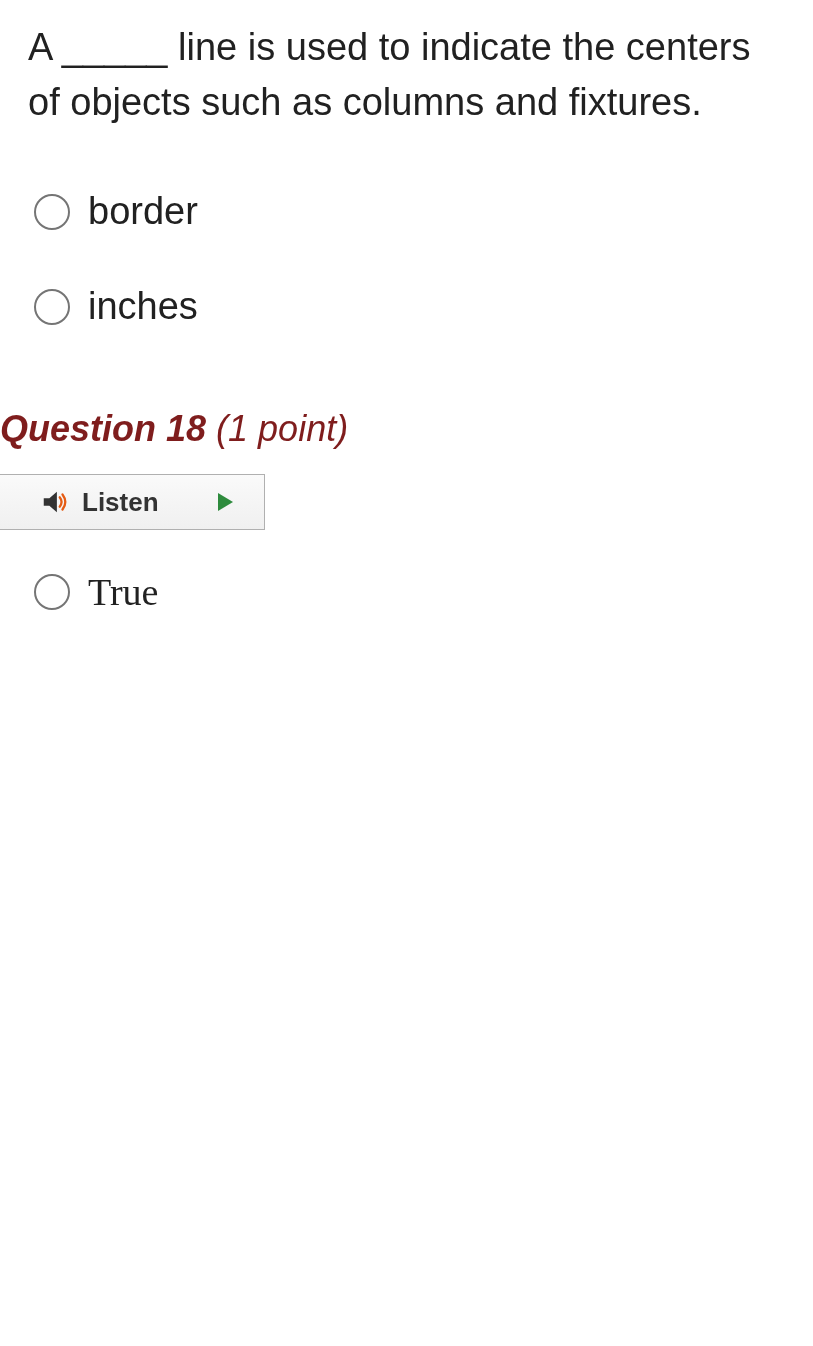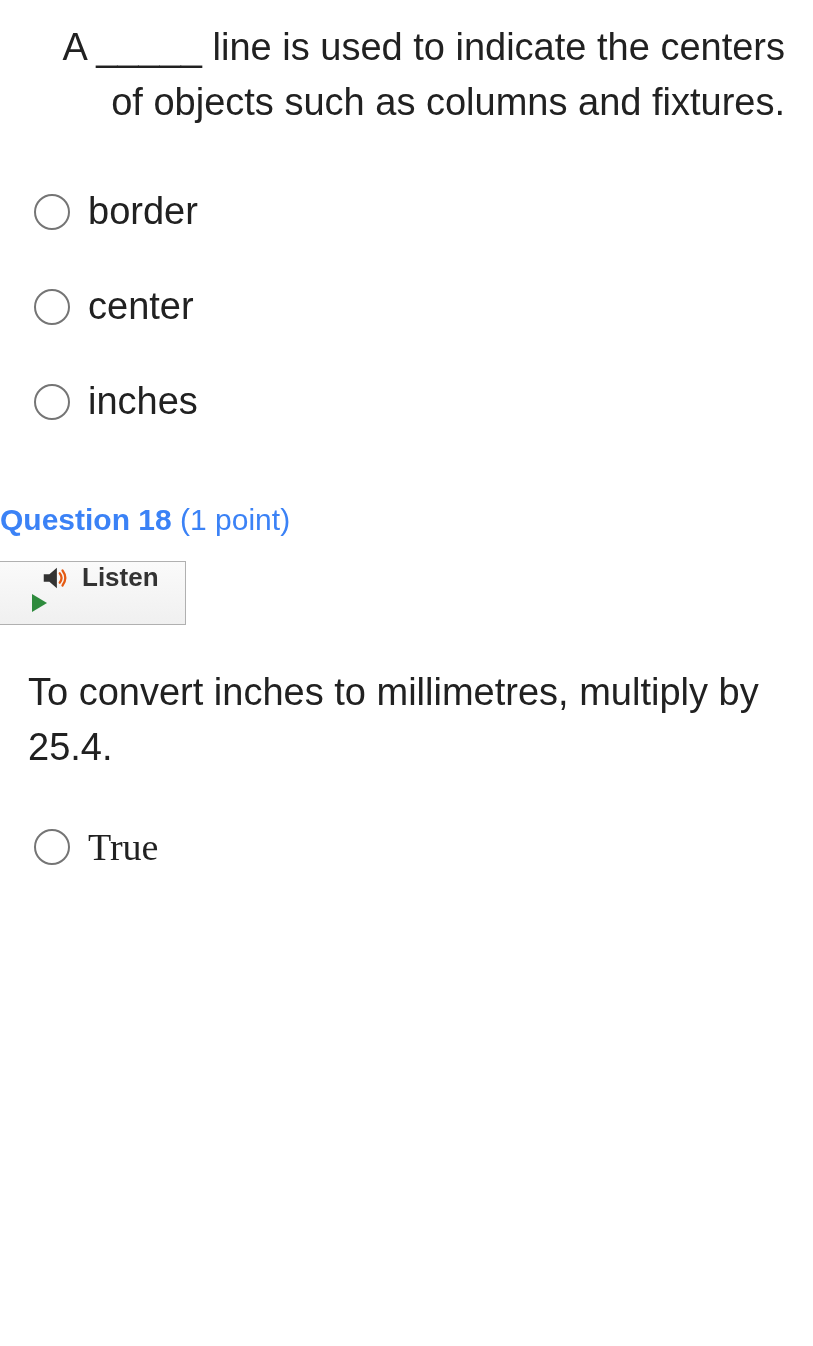--- a/index.html
+++ b/index.html
@@ -13,21 +13,20 @@
   .page {
     padding: 20px 28px 40px 28px;
     box-sizing: border-box;
   }
   .question-text {
     font-size: 38px;
     line-height: 1.45;
     color: #212121;
     margin-bottom: 60px;
     font-weight: 400;
-    text-align: right;
   }
   .options {
     display: flex;
     flex-direction: column;
     gap: 52px;
     margin-left: 6px;
     margin-bottom: 80px;
   }
   .option-row {
     display: flex;
@@ -40,43 +39,43 @@
     border: 2px solid #757575;
     border-radius: 50%;
     box-sizing: border-box;
     flex-shrink: 0;
   }
   .option-label {
     font-size: 38px;
     color: #212121;
   }
   .question-header {
-    font-size: 30px;
+    font-size: 36px;
     margin-left: -28px;
     margin-bottom: 24px;
-    color: #3b82f6;
+    color: #7f1d1d;
+    font-style: italic;
   }
   .question-header .qnum {
     font-weight: 700;
   }
   .question-header .points {
     font-weight: 400;
   }
   .listen-bar {
     display: inline-flex;
-    align-items: flex-start;
-    height: 64px;
+    align-items: center;
+    height: 56px;
     margin-left: -28px;
     margin-bottom: 40px;
     border-top: 1px solid #b0b0b0;
     border-right: 1px solid #b0b0b0;
     border-bottom: 1px solid #b0b0b0;
     background: linear-gradient(#fafafa, #f0f0f0);
     box-sizing: border-box;
-    flex-direction: column;
   }
   .listen-section {
     display: flex;
     align-items: center;
     gap: 12px;
     padding: 0 26px 0 40px;
   }
   .listen-text {
     font-size: 26px;
     font-weight: 700;
@@ -120,24 +119,20 @@
 
   <div class="question-text">A _____ line is used to indicate the centers of objects such as columns and fixtures.</div>
 
   <div class="options">
     <label class="option-row">
       <span class="radio"></span>
       <span class="option-label">border</span>
     </label>
     <label class="option-row">
       <span class="radio"></span>
-      <span class="option-label">center</span>
-    </label>
-    <label class="option-row">
-      <span class="radio"></span>
       <span class="option-label">inches</span>
     </label>
   </div>
 
   <div class="question-header">
     <span class="qnum">Question 18</span>
     <span class="points">(1 point)</span>
   </div>
 
   <div class="listen-bar">
@@ -150,21 +145,20 @@
       <span class="listen-text">Listen</span>
     </div>
     <div class="divider"></div>
     <div class="play-section">
       <svg class="play-svg" viewBox="0 0 20 20">
         <path d="M3 1 L18 10 L3 19 Z" fill="#2e8b3d"></path>
       </svg>
     </div>
   </div>
 
-  <div class="q18-text">To convert inches to millimetres, multiply by 25.4.</div>
 
   <div class="options-tight">
     <label class="option-row">
       <span class="radio"></span>
       <span class="option-label">True</span>
     </label>
   </div>
 
 </div>
 

